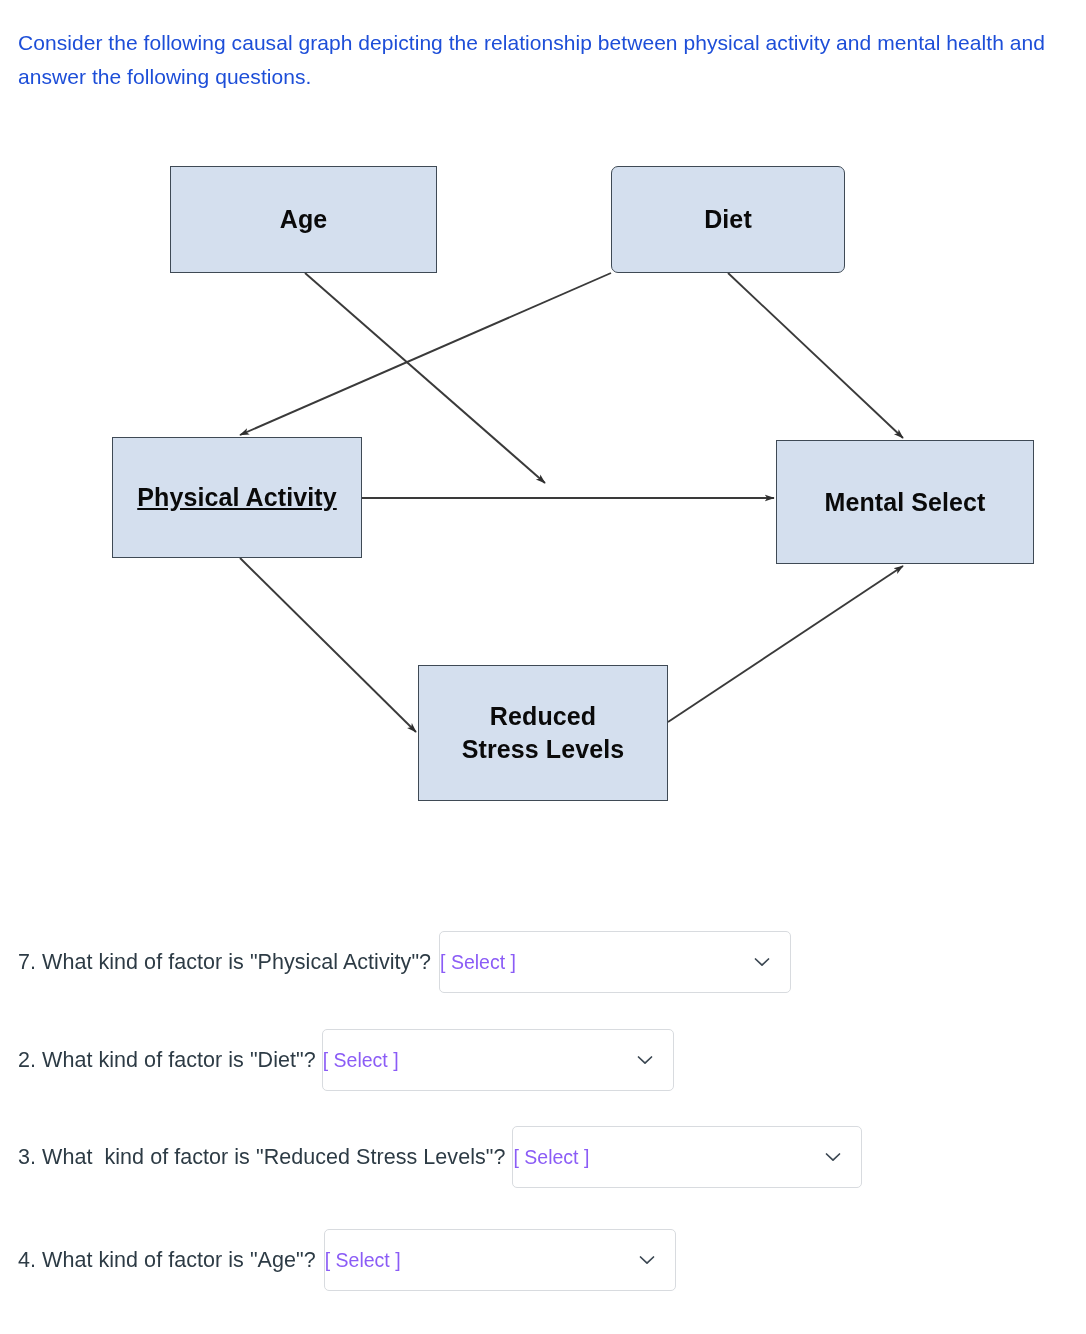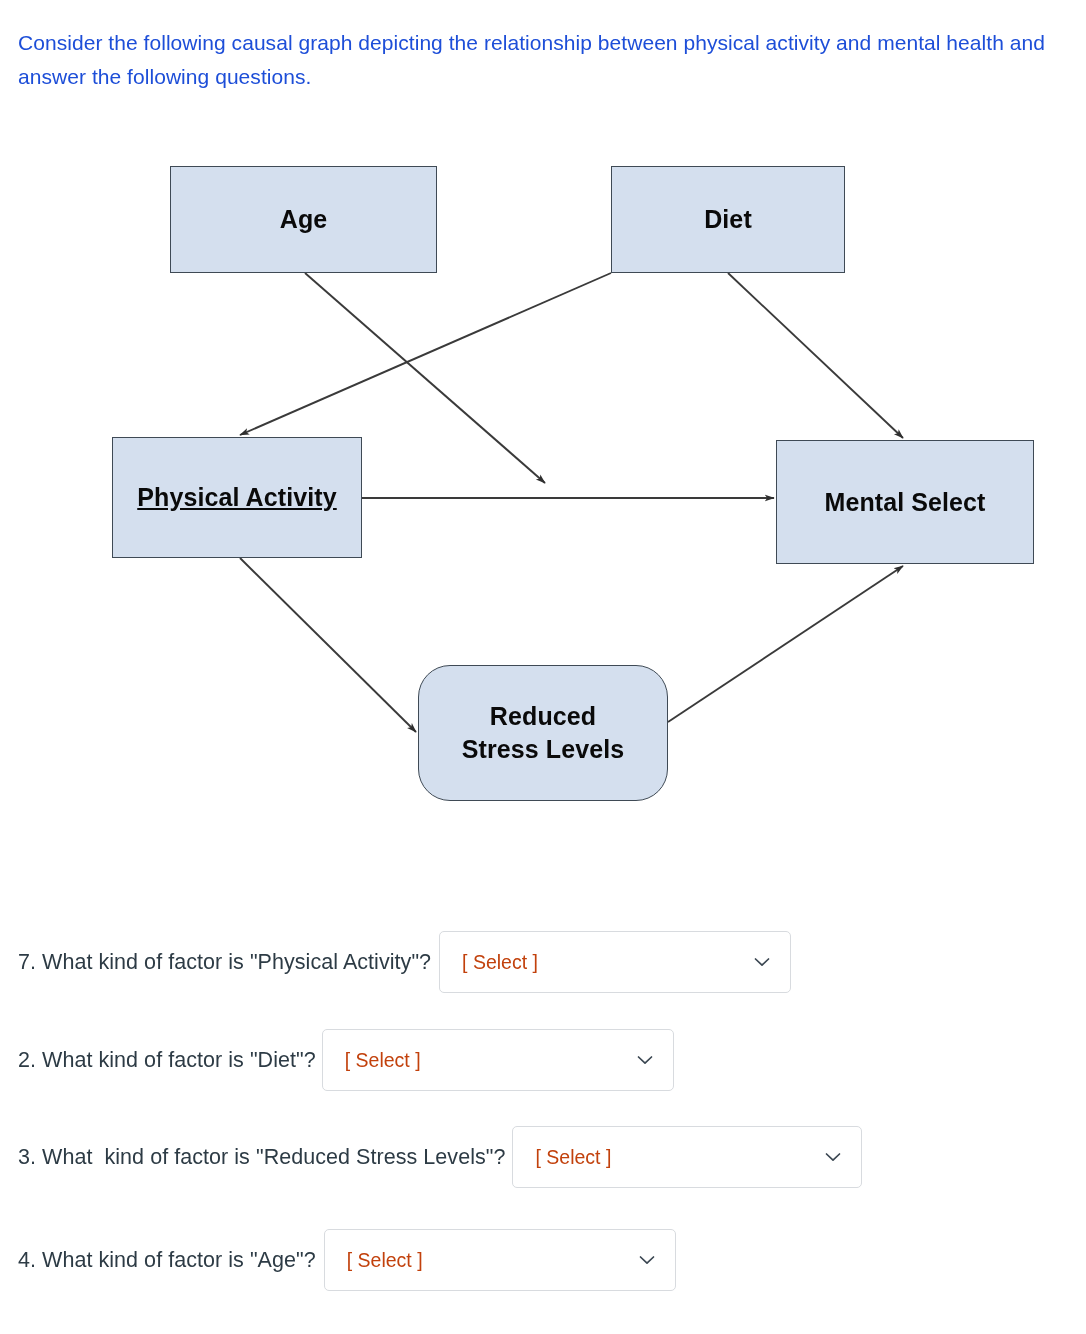--- a/index.html
+++ b/index.html
@@ -55,21 +55,21 @@
     font-weight: bold;
     font-size: 25px;
     line-height: 1.32;
     color: #0a0a0a;
     letter-spacing: 0.1px;
     z-index: 2;
   }
 
   
   #node-age                 { left:170px; top:26px;  width:267px; height:107px; }
-  #node-diet                { left:611px; top:26px;  width:234px; height:107px; }
+  #node-diet                { left:611px; top:26px;  width:234px; height:107px;border-radius:7px; }
   #node-physical-activity   { left:112px; top:297px; width:250px; height:121px;text-decoration:underline; }
   #node-mental-health       { left:776px; top:300px; width:258px; height:124px; }
   #node-reduced-stress      { left:418px; top:525px; width:250px; height:136px; }
 
   
   #questions {
     position: absolute;
     left: 0;
     top: 920px;
     width: 1086px;
@@ -88,23 +88,22 @@
     letter-spacing: 0.05px;
   }
   .select-box {
     position: relative;
     box-sizing: border-box;
     border: 1px solid #d8dbdf;
     border-radius: 5px;
     background: #ffffff;
     display: flex;
     align-items: center;
-    padding-left: 22px;
     font-size: 19.5px;
-    color: #c2410c;
+    color: #8b5cf6;
     cursor: pointer;
     white-space: nowrap;
   }
   .select-box .chevron {
     position: absolute;
     right: 18px;
     top: 50%;
     transform: translateY(-50%);
     width: 20px;
     height: 20px;
@@ -152,21 +151,21 @@
   </svg>
 
   <div class="node" id="node-age">Age</div>
 
   <div class="node" id="node-diet">Diet</div>
 
   <div class="node" id="node-physical-activity">Physical Activity</div>
 
   <div class="node" id="node-mental-health">Mental Select</div>
 
-  <div class="node" id="node-reduced-stress" style="white-space: pre-line; border-radius: 32px;">Reduced
+  <div class="node" id="node-reduced-stress" style="white-space: pre-line;">Reduced
 Stress Levels</div>
 </div>
 
 <div id="questions">
 
   <div class="question-row" id="q1">
     <span class="question-text">7. What kind of factor is "Physical Activity"?</span>
     <div class="select-box">
       <span>[ Select ]</span>
       <svg class="chevron" viewBox="0 0 20 20">

